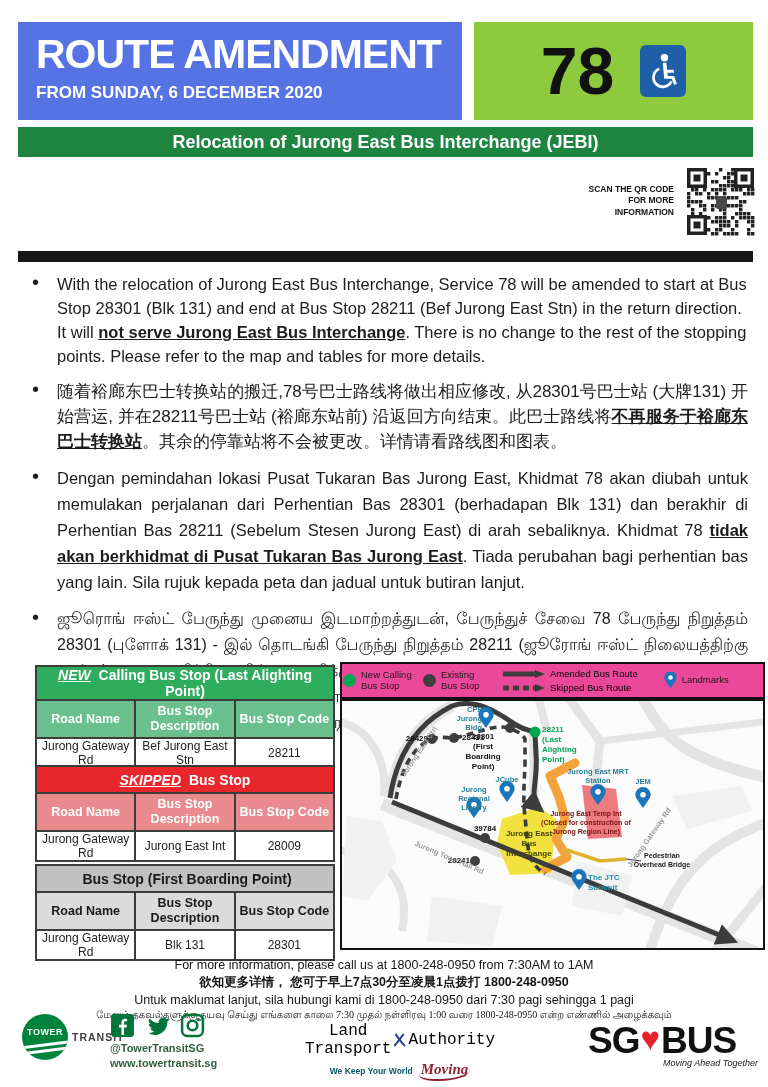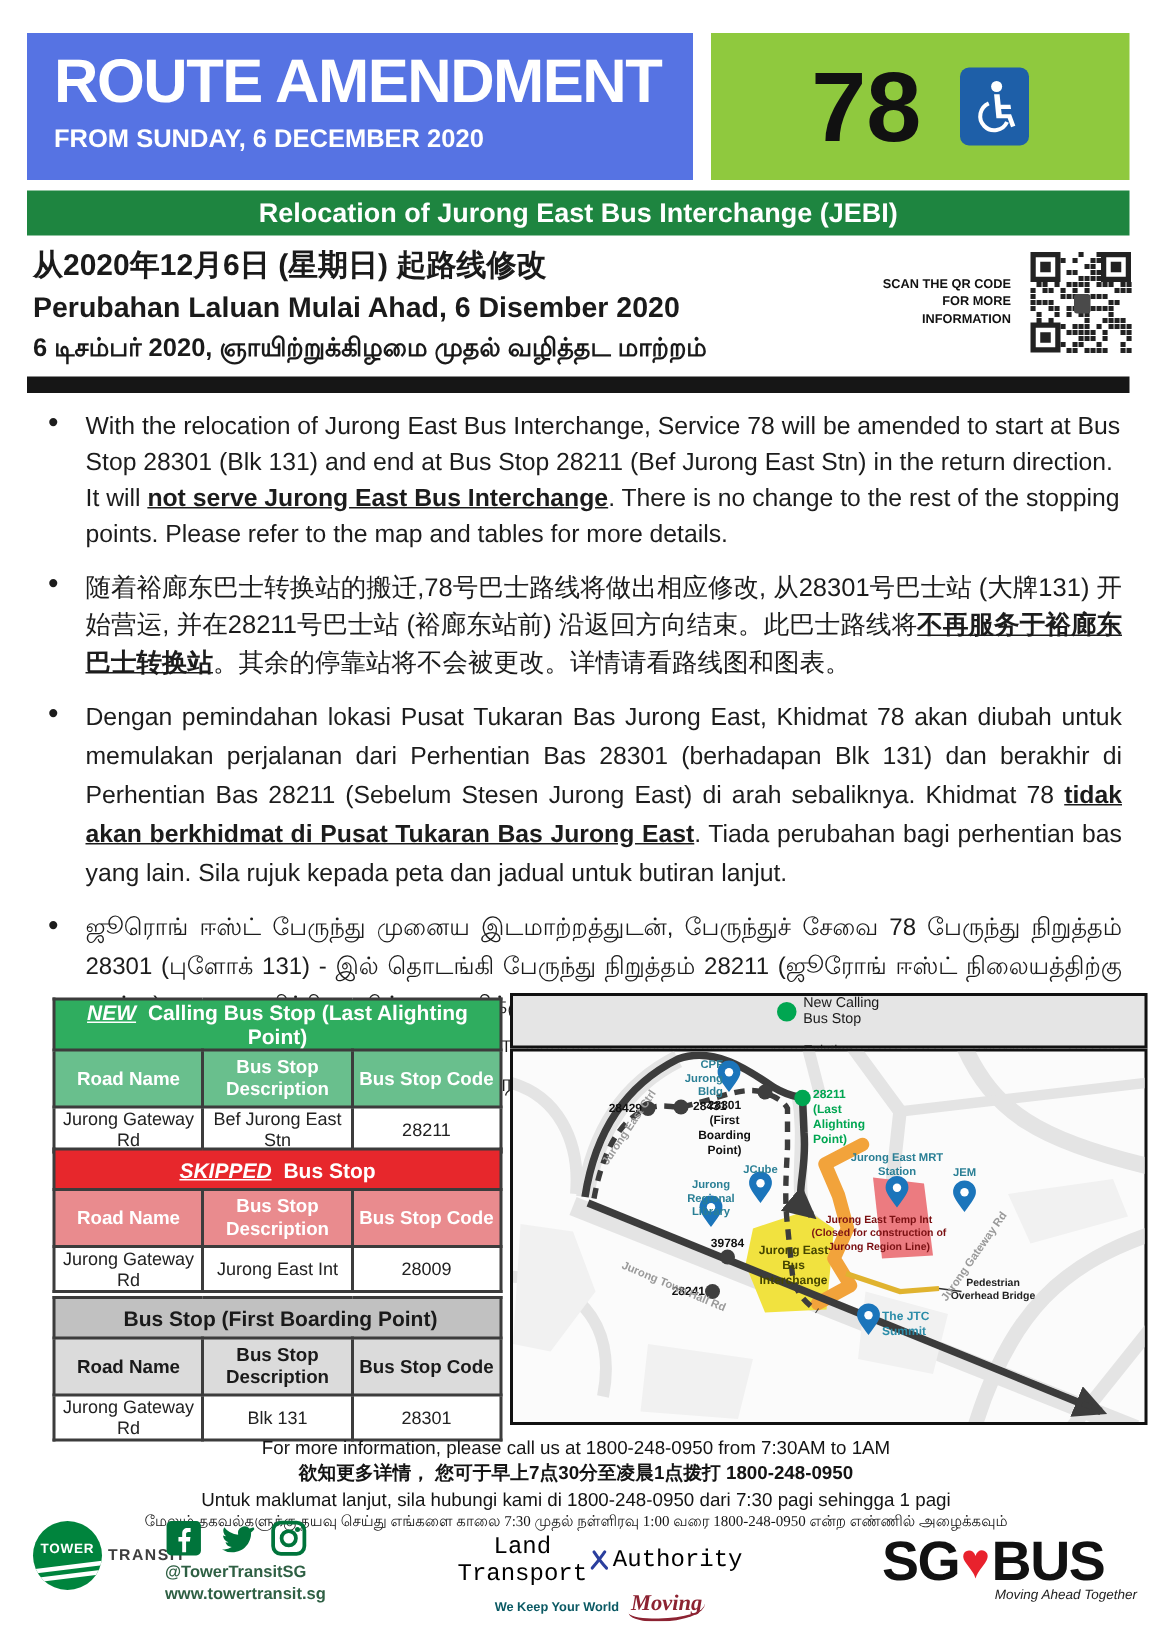--- a/index.html
+++ b/index.html
@@ -43,21 +43,21 @@
   .stoptable td.cell { height:23px; font-size:12px; background:#fff; color:#222; }
   .t-green .title { background:#2FAD5F; color:#fff; }
   .t-green th.colh { background:#69BF8D; color:#fff; }
   .t-red .title { background:#E7272C; color:#fff;margin-top:39px; }
   .t-red th.colh { background:#E98B8E; color:#fff; }
   .t-grey .title { background:#C1C1C1; color:#1a1a1a; }
   .t-grey th.colh { background:#DBDBDB; color:#1a1a1a; }
   #table-new { top:665px; } #table-skipped { top:765px; } #table-first { top:864px; }
 
   
-  .legend { position:absolute; left:340px; top:662px; width:425px; height:37px; border:2px solid #111; background:#e5e5e5; display:flex; align-items:center; padding:0 1px; gap:10px;flex-direction:column; }
+  .legend { position:absolute; left:340px; top:662px; width:425px; height:37px; border:2px solid #111; background:#ec4899; display:flex; align-items:center; padding:0 1px; gap:10px; }
   .lg-item { display:flex; align-items:center; gap:5px; font-size:9.5px; line-height:1.15; color:#1a1a1a; }
   .lg-dot { width:13px; height:13px; border-radius:50%; flex:none; }
   .lg-routes { display:flex; flex-direction:column; gap:3px; }
   .lg-route { display:flex; align-items:center; gap:5px; font-size:9.5px; }
   .lg-txt { width:52px; }
 
   
   .map { position:absolute; left:340px; top:699px; width:425px; height:251px; border:2px solid #111; background:#fbfbfb; overflow:hidden; }
   .map svg.base { position:absolute; left:0; top:0; }
   .mlabel { position:absolute; font-weight:700; color:#2A7F95; font-size:7.5px; line-height:1.2; text-align:center; }
@@ -82,21 +82,21 @@
   .tt-transit { position:absolute; left:72px; top:1031px; font-size:10.5px; font-weight:700; letter-spacing:1px; color:#3E3E3E; }
   .socials { position:absolute; left:110px; top:1013px; display:flex; gap:9px; align-items:center; }
   .handle { position:absolute; left:110px; top:1042px; font-size:11px; font-weight:700; color:#2F6044; }
   .website { position:absolute; left:110px; top:1057px; font-size:11px; font-weight:700; color:#2F6044; }
   .lta { position:absolute; left:305px; top:1022px; width:190px; text-align:center; }
   .lta-top { display:flex; align-items:center; justify-content:center; gap:2px; font-family:Liberation Mono, monospace; font-size:16px; color:#000000; }
   .lta-bottom { display:flex; align-items:center; justify-content:center; gap:6px; margin-top:3px; }
   .lta-tag { font-size:8.5px; font-weight:700; color:#0A5963; }
   .lta-moving { font-family:"Liberation Serif", serif; font-style:italic; font-weight:700; font-size:15px; color:#8C2332; border-bottom:2px solid #8C2332; border-radius:0 0 60% 30%; padding:0 2px 1px 2px; }
   .sgbus { position:absolute; left:588px; top:1020px; width:170px; }
-  .sgbus-row { display:flex; align-items:center; font-weight:700; color:#111; }
+  .sgbus-row { display:flex; font-weight:700; color:#111; }
   .sgbus-sg, .sgbus-bus { font-size:37px; letter-spacing:-1px; }
   .sgbus-heart { font-size:33px; color:#E8222D; margin:0 1px; }
   .sgbus-tag { text-align:right; font-size:9px; font-style:italic; font-weight:400; color:#222; margin-top:-4px; }
 </style>
 </head>
 <body>
 
 <div class="page">
 
   <div class="hdr-blue">
@@ -108,25 +108,20 @@
     <div class="wc-badge">
       <svg width="34" height="38" viewBox="0 0 24 26">
         <circle cx="13" cy="3.6" r="2.6" fill="#fff"></circle>
         <path d="M11.8 7.2 h2.6 l.5 5 h4.6 l.3 2 h-4.7 l.3 2.4 h4.4 l2 5.4 -2 .8 -1.6 -4.3 h-5.3 z" fill="#fff"></path>
         <path d="M9.3 11.5 a6.6 6.6 0 1 0 8.6 8.8" stroke="#fff" stroke-width="1.9" fill="none"></path>
       </svg>
     </div>
   </div>
   <div class="banner">Relocation of Jurong East Bus Interchange (JEBI)</div>
 
-  <div class="intro">
-    <div class="intro-zh">从2020年12月6日 (星期日) 起路线修改</div>
-    <div class="intro-ms">Perubahan Laluan Mulai Ahad, 6 Disember 2020</div>
-    <div class="intro-ta">6 டிசம்பர் 2020, ஞாயிற்றுக்கிழமை முதல் வழித்தட மாற்றம்</div>
-  </div>
   <div class="qr-caption">SCAN THE QR CODE FOR MORE INFORMATION</div>
   <div class="qr-box">
     <svg width="80" height="80" viewBox="0 0 80 80">
       <rect x="0" y="0" width="80" height="80" fill="#fff"></rect>
       <g fill="#222">
         <rect x="6" y="6" width="20" height="20"></rect>
           <rect x="53" y="6" width="20" height="20"></rect>
           <rect x="6" y="53" width="20" height="20"></rect>
       </g>
       <g fill="#fff">

